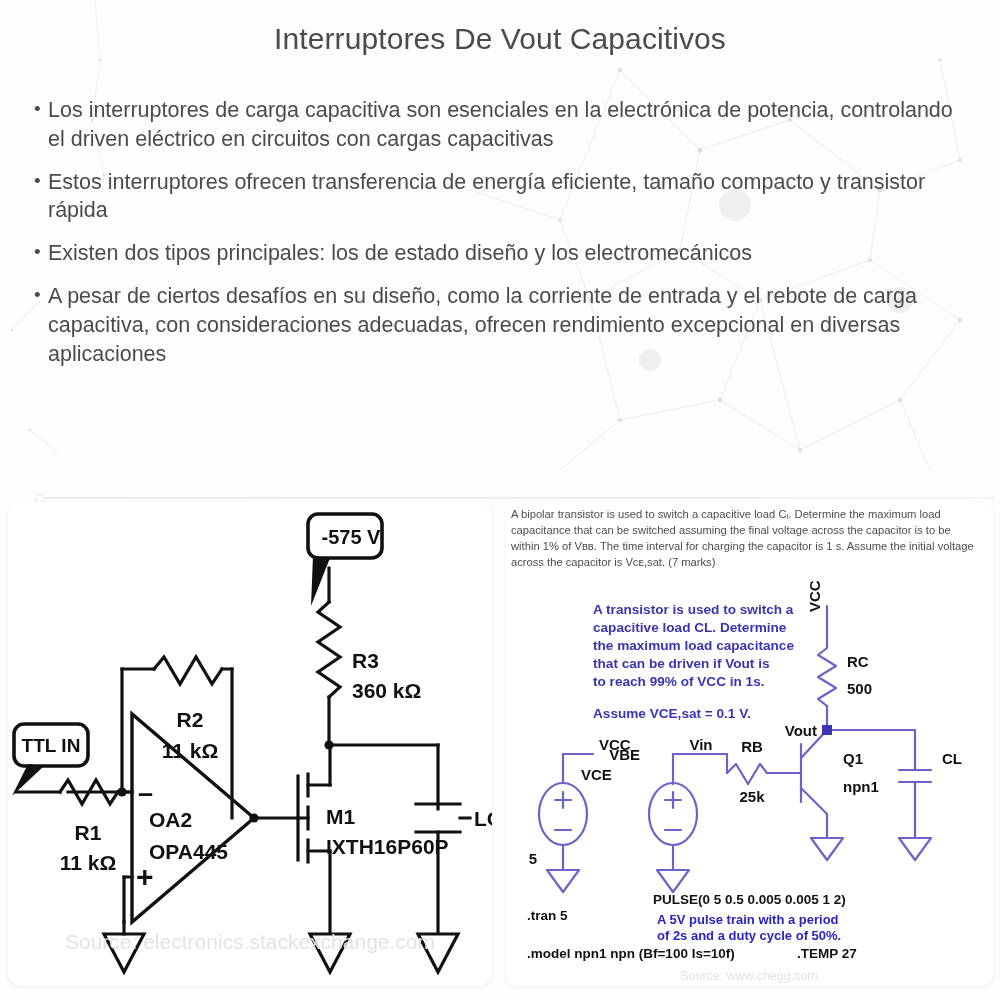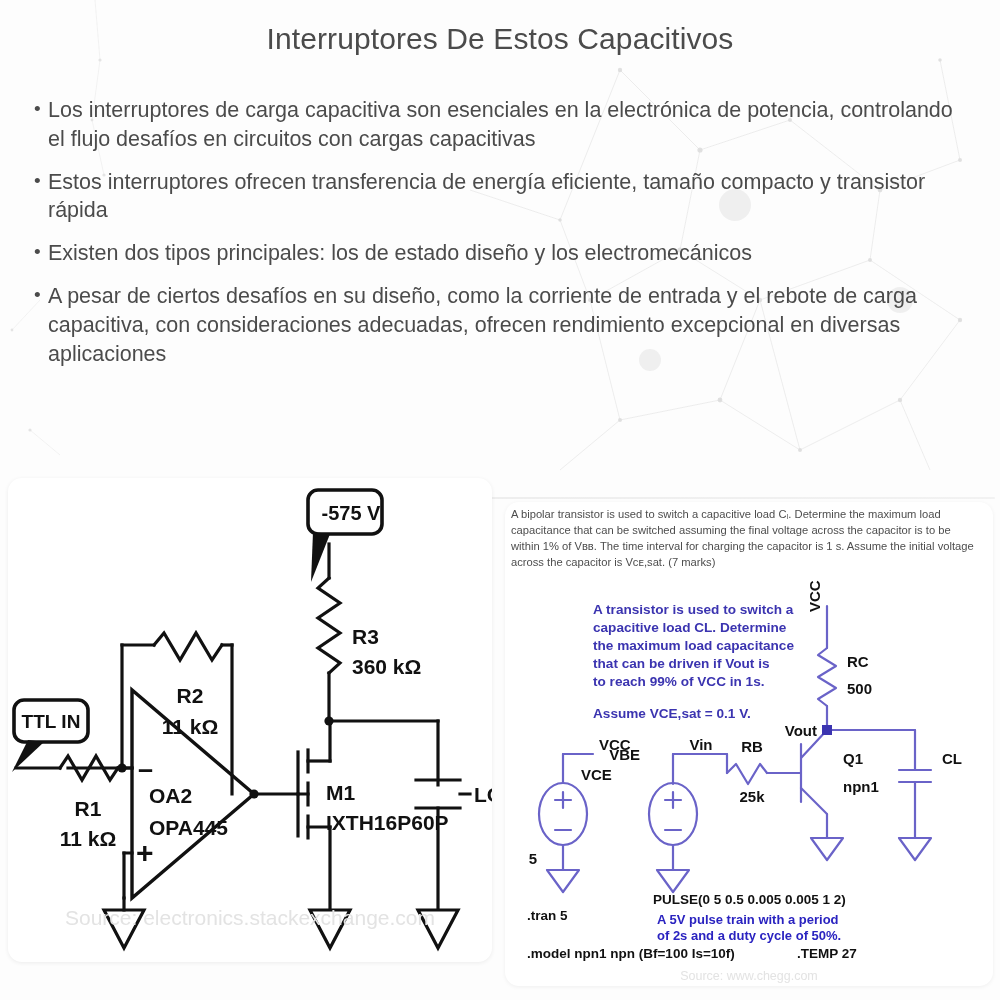--- a/index.html
+++ b/index.html
@@ -26,21 +26,21 @@
   }
   .bullet .dot{flex:0 0 auto;width:14px;font-size:19px;line-height:1.34;}
   .bullet .btxt{flex:1 1 auto;}
 
   #divider{position:absolute;left:40px;top:497px;width:955px;height:2px;
            background:linear-gradient(90deg,#eaeaea,#f2f2f2);border-radius:2px;z-index:1;}
   #divider-knob{position:absolute;left:35px;top:494px;width:8px;height:8px;
            border-radius:50%;border:1.5px solid #ececec;background:#fdfdfd;z-index:1;}
 
   .card{position:absolute;background:#fff;border-radius:14px;z-index:2;overflow:hidden;}
-  #card-left{left:8px;top:478px;width:484px;height:484px;
+  #card-left{left:8px;top:502px;width:484px;height:484px;
     box-shadow:0 1px 4px rgba(0,0,0,.07);}
   #card-right{left:505px;top:502px;width:488px;height:484px;
     box-shadow:0 1px 4px rgba(0,0,0,.06);}
 
   .svgfill{display:block;width:100%;height:100%;}
 
   .wm{fill:#e3e3e3;font-family:"Liberation Sans",sans-serif;}
 </style>
 </head>
 <body>
@@ -89,26 +89,26 @@
   </g>
   <g fill="#e2e2e2" opacity="0.9">
     <circle cx="100" cy="60" r="1.6"></circle>
       <circle cx="92" cy="120" r="1.4"></circle>
     <circle cx="104" cy="175" r="1.6"></circle>
       <circle cx="30" cy="430" r="1.6"></circle>
     <circle cx="12" cy="330" r="1.4"></circle>
   </g>
 </svg>
 
-<div id="page-title">Interruptores De Estos Capacitivos</div>
+<div id="page-title">Interruptores De Vout Capacitivos</div>
 
 <div id="bullets">
   <div class="bullet">
     <span class="dot">•</span>
-    <span class="btxt">Los interruptores de carga capacitiva son esenciales en la electrónica de potencia, controlando el flujo desafíos en circuitos con cargas capacitivas</span>
+    <span class="btxt">Los interruptores de carga capacitiva son esenciales en la electrónica de potencia, controlando el driven eléctrico en circuitos con cargas capacitivas</span>
   </div>
   <div class="bullet">
     <span class="dot">•</span>
     <span class="btxt">Estos interruptores ofrecen transferencia de energía eficiente, tamaño compacto y transistor rápida</span>
   </div>
   <div class="bullet">
     <span class="dot">•</span>
     <span class="btxt">Existen dos tipos principales: los de estado diseño y los electromecánicos</span>
   </div>
   <div class="bullet">

